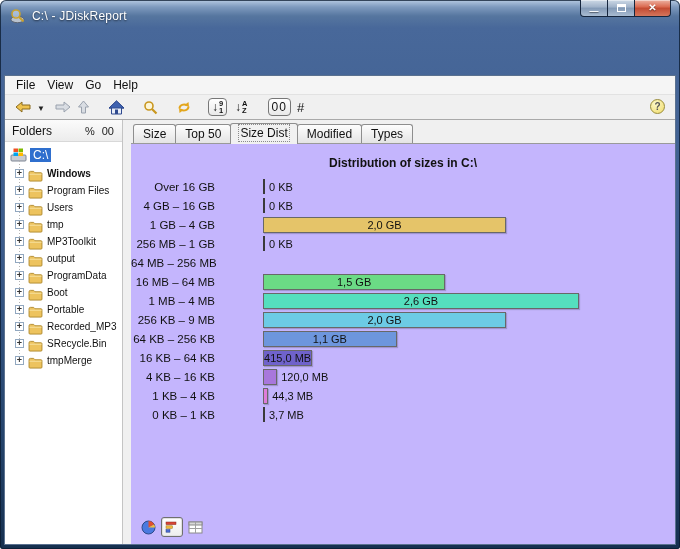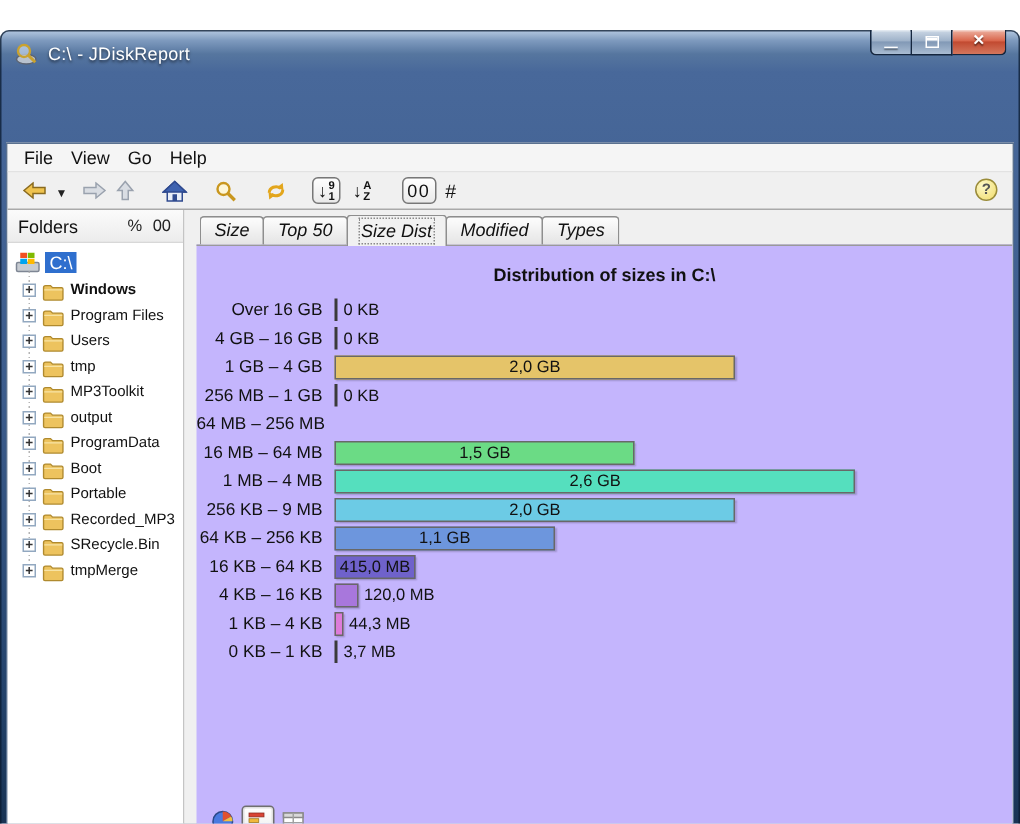--- a/index.html
+++ b/index.html
@@ -6,21 +6,21 @@
   html,body { background:#fff; }
   body { font-family:"Liberation Sans", sans-serif; width:680px; height:549px; overflow:hidden; }
 
   
   .window {
     position:relative; width:680px; height:549px;
     border-radius:6px 6px 3px 3px;
     background:linear-gradient(180deg,#b6cae2 0,#7e9abe 7px,#56769f 16px,#48689a 28px,#3c5c8c 45%,#24436b 80%,#16304f 100%);
     box-shadow:inset 0 0 0 1px rgba(10,25,45,.75);
   }
-  .titlebar { position:relative; height:28px; display:flex; align-items:center; padding:3px 0 0 9px;margin-top:20px; }
+  .titlebar { position:relative; height:28px; display:flex; align-items:center; padding:3px 0 0 9px; }
   .app-icon { width:17px; height:16px; margin-right:6px; flex:none; }
   .title-text { color:#fff; font-size:12px; text-shadow:0 1px 2px rgba(0,0,0,.6); letter-spacing:.2px; }
   .win-controls { position:absolute; top:0; right:9px; display:flex; }
   .wbtn {
     height:17px; border:1px solid #15263e; border-top:none;
     display:flex; align-items:center; justify-content:center;
     color:#fff; font-size:9px; line-height:1;
     box-shadow:inset 0 1px 0 rgba(255,255,255,.45);
   }
   .wbtn.min { width:28px; border-radius:0 0 0 4px; background:linear-gradient(#cdd9e6,#9fb2c9 45%,#8299b6 50%,#a9bcd2); }
@@ -71,29 +71,29 @@
   .expander { width:9px; height:9px; flex:none; margin:0 4px 0 5px; background:#fff; border:1px solid #92a8c0; color:#333; font-size:9px; line-height:7px; text-align:center; font-weight:bold; }
   .folder-icon { width:15px; height:12px; flex:none; margin-right:4px; }
   .tree-label { font-size:10px; color:#111; white-space:nowrap; }
   .tree-label.bold { font-weight:bold; }
 
   .splitter { width:8px; flex:none; background:#f0f0f0; }
 
   
   .right-panel { flex:1; display:flex; flex-direction:column; min-width:0; background:#f0f0f0; padding-top:2px; }
   .tabbar { height:21px; flex:none; display:flex; align-items:flex-end; padding-left:2px; position:relative; z-index:2; }
-  .tab { font-size:12px; color:#111; padding:2px 9px 3px; background:linear-gradient(#fdfdfd,#e4e4e4); border:1px solid #8e8e8e; border-bottom:none; border-radius:3px 3px 0 0; margin-right:-1px; height:19px; display:flex; align-items:flex-end;font-style:italic; }
+  .tab { font-size:12px; color:#111; padding:2px 9px 3px; background:linear-gradient(#fdfdfd,#e4e4e4); border:1px solid #8e8e8e; border-bottom:none; border-radius:3px 3px 0 0; margin-right:-1px; height:19px; display:flex; align-items:flex-start; }
   .tab.active { background:#f1f1f1; height:21px; margin-bottom:-1px; z-index:3; position:relative; }
   .tab.active .tab-inner { outline:1px dotted #8a8a8a; outline-offset:1px; }
   .chart-panel { flex:1; position:relative; border-top:1px solid #9a9a9a; background:#c4b5fd; min-height:0; }
   .chart-title { margin-top:12px; text-align:center; font-size:12px; font-weight:bold; color:#111; }
 
   
   .chart-rows { margin-top:7px; }
-  .chart-row { display:flex; align-items:center; height:19px; }
+  .chart-row { display:flex; align-items:center; height:19px;gap:40px; }
   .row-label { width:92px; flex:none; text-align:right; padding-right:8px; font-size:11.5px; color:#111; white-space:nowrap; }
   .bar-area { flex:1; display:flex; align-items:center; height:17px; margin-right:11px; min-width:0; }
   .bar { height:16px; border:1px solid #686868; flex:none; display:flex; align-items:center; justify-content:center; box-shadow:1px 1px 1px rgba(0,0,0,.18); }
   .value-inside { font-size:11px; color:#111; white-space:nowrap; }
   .value-outside { font-size:11px; color:#111; margin-left:4px; white-space:nowrap; }
   .zero-tick { width:2px; height:15px; background:#3a3a3a; flex:none; }
 
   
   .view-toggles { position:absolute; left:10px; bottom:7px; display:flex; align-items:center; }
   .vt { display:flex; align-items:center; justify-content:center; margin-right:5px; }

